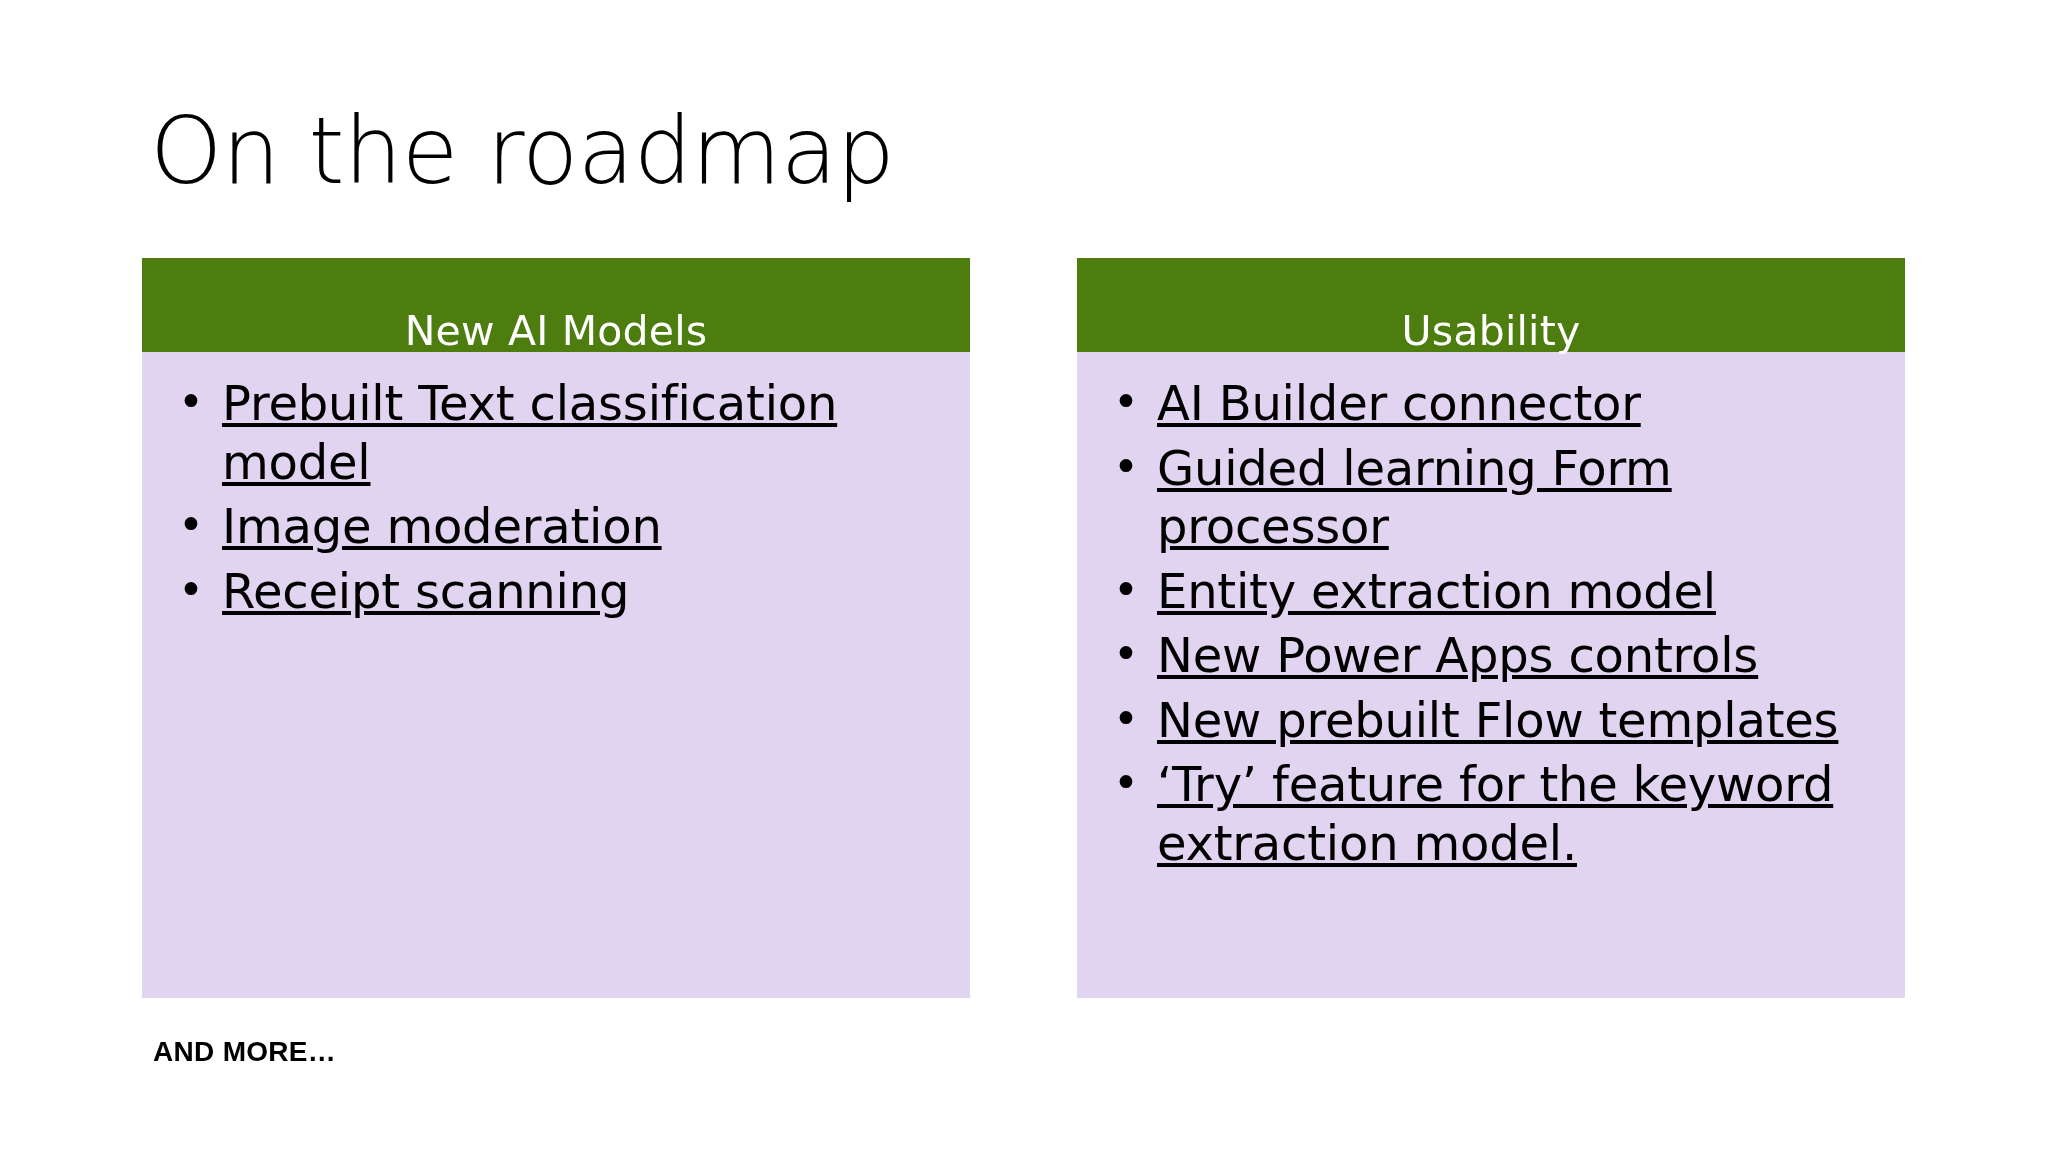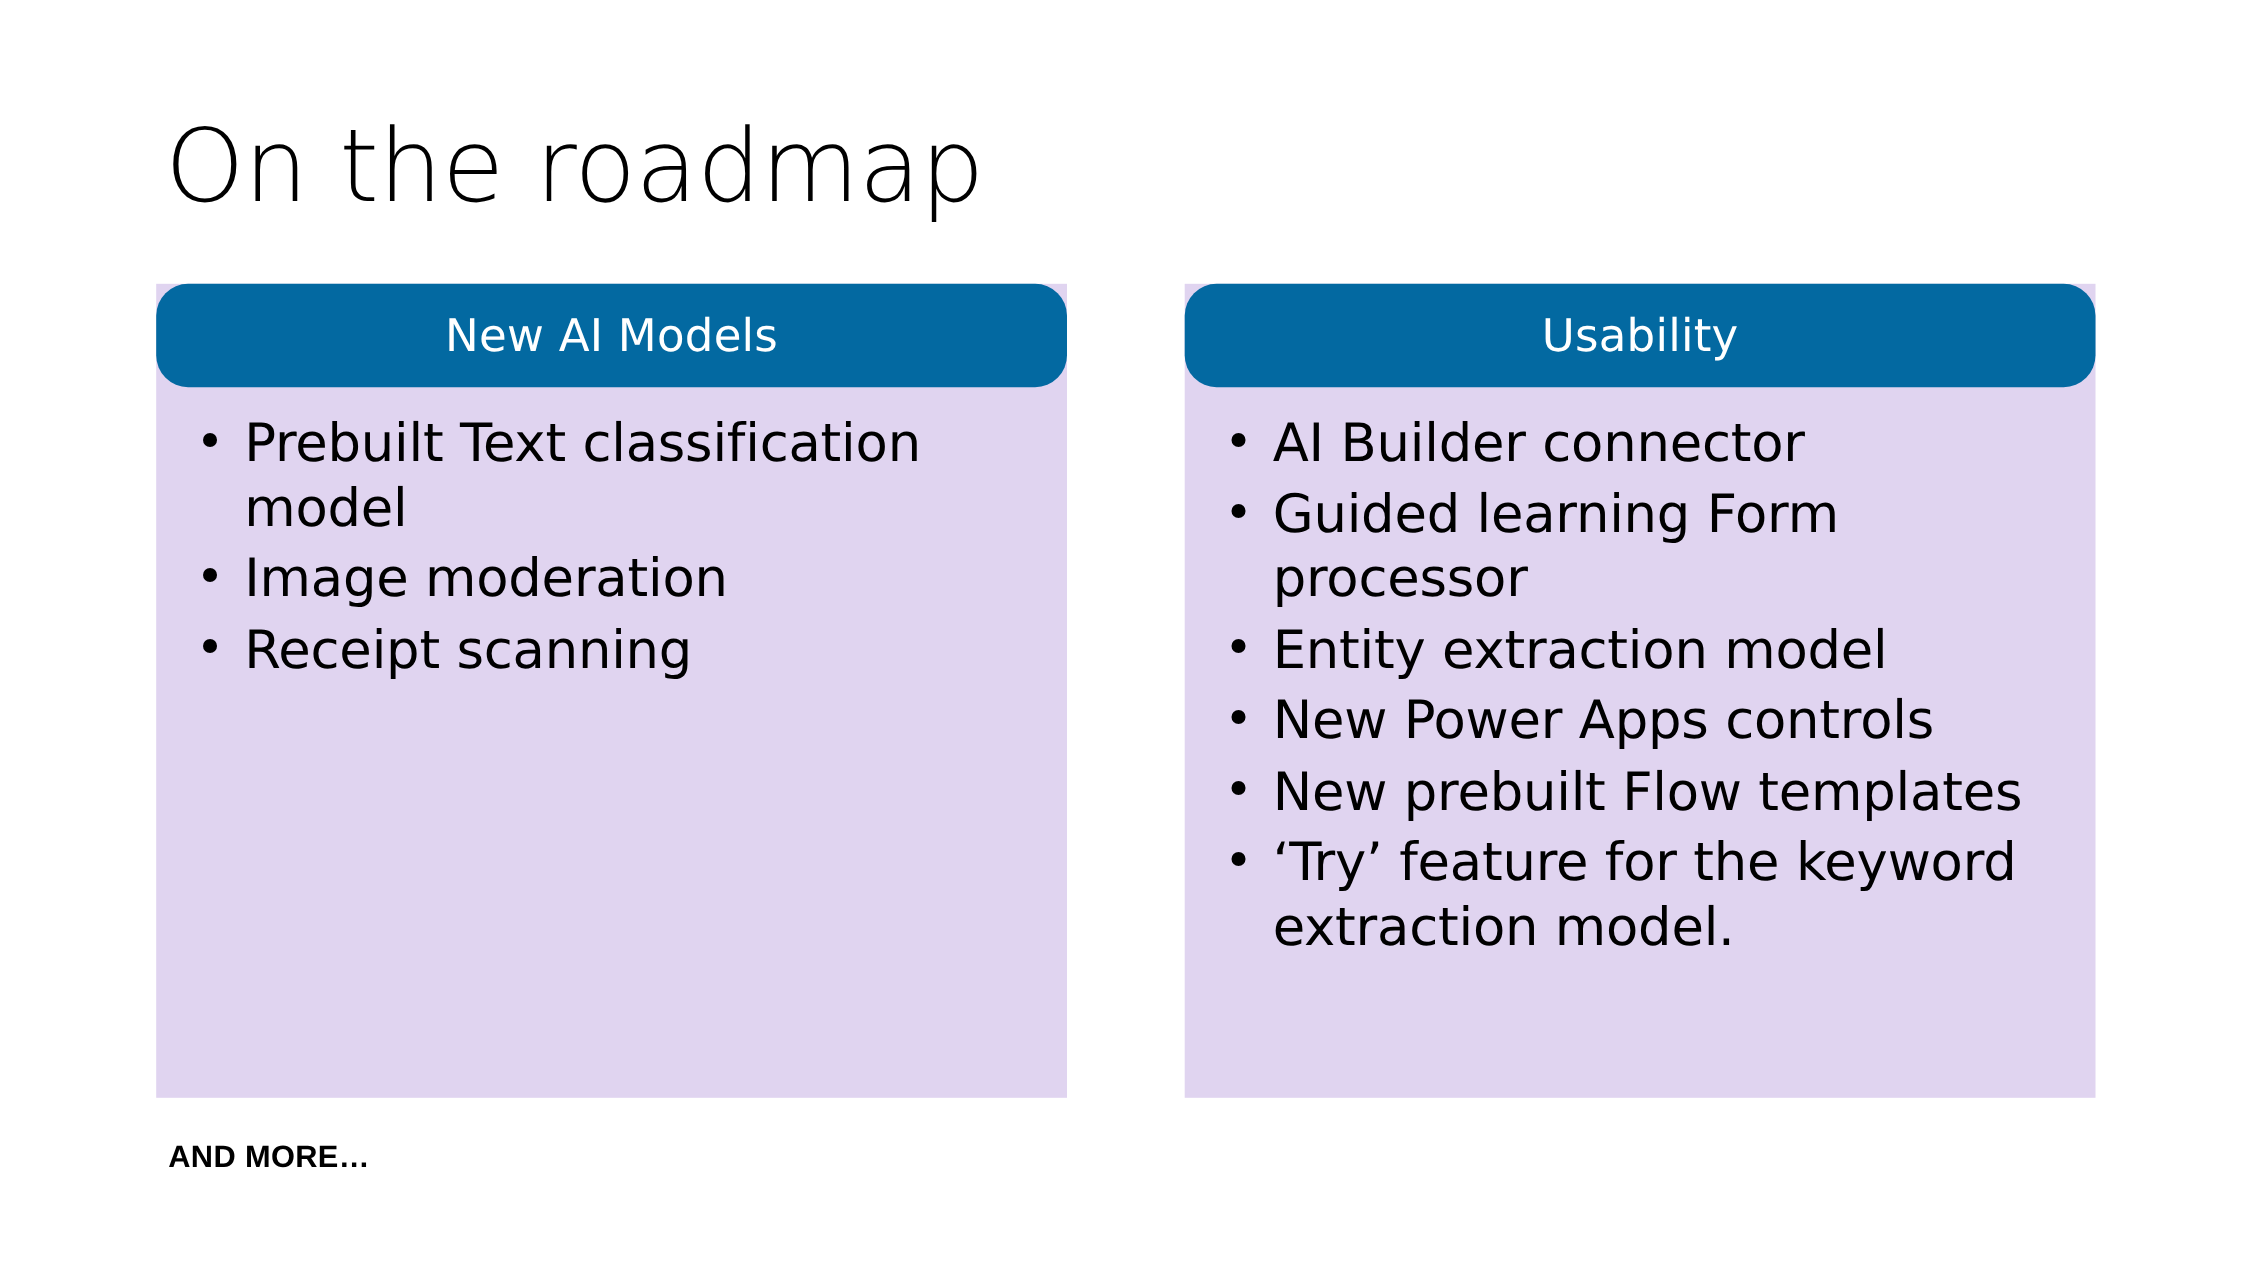--- a/index.html
+++ b/index.html
@@ -40,26 +40,25 @@
     width: 828px;
     background: #e0d4f0;
     box-sizing: border-box;
   }
 
   .card-left  { left: 142px; }
   .card-right { left: 1077px; }
 
   .card-header {
     height: 94px;
-    background: #0369a1;
+    background: #4d7c0f;
     display: flex;
-    align-items: center;
+    align-items: flex-end;
     justify-content: center;
     box-sizing: border-box;
-    border-radius: 29px;
   }
 
   .card-header-text {
     font-family: "DejaVu Sans", sans-serif;
     font-size: 41px;
     font-weight: 400;
     color: #ffffff;
     letter-spacing: 0.2px;
     line-height: 1;
   }
@@ -69,20 +68,21 @@
     box-sizing: border-box;
   }
 
   .card-left .card-body  { min-height: 646px; }
   .card-right .card-body { min-height: 646px; }
 
   .bullet-list {
     list-style: none;
     margin: 0;
     padding: 0;
+    text-decoration: underline;
   }
 
   .bullet-item {
     position: relative;
     padding-left: 46px;
     margin: 0 0 6px 0;
     font-family: "DejaVu Sans", sans-serif;
     font-size: 48px;
     font-weight: 400;
     line-height: 1.22;

